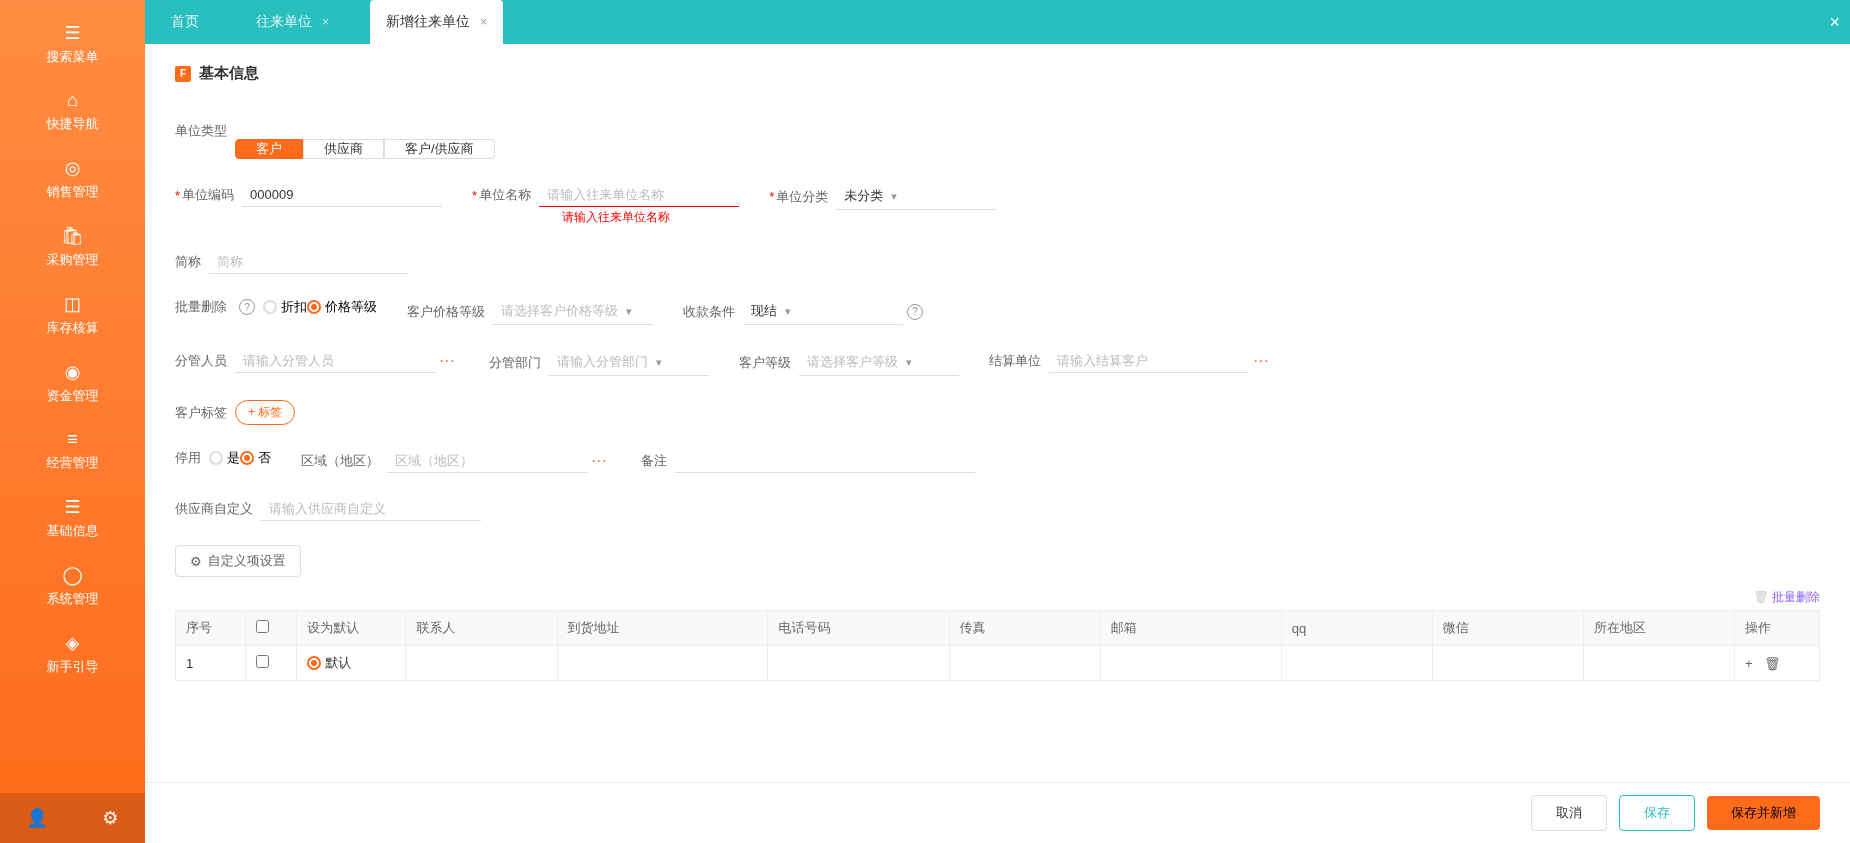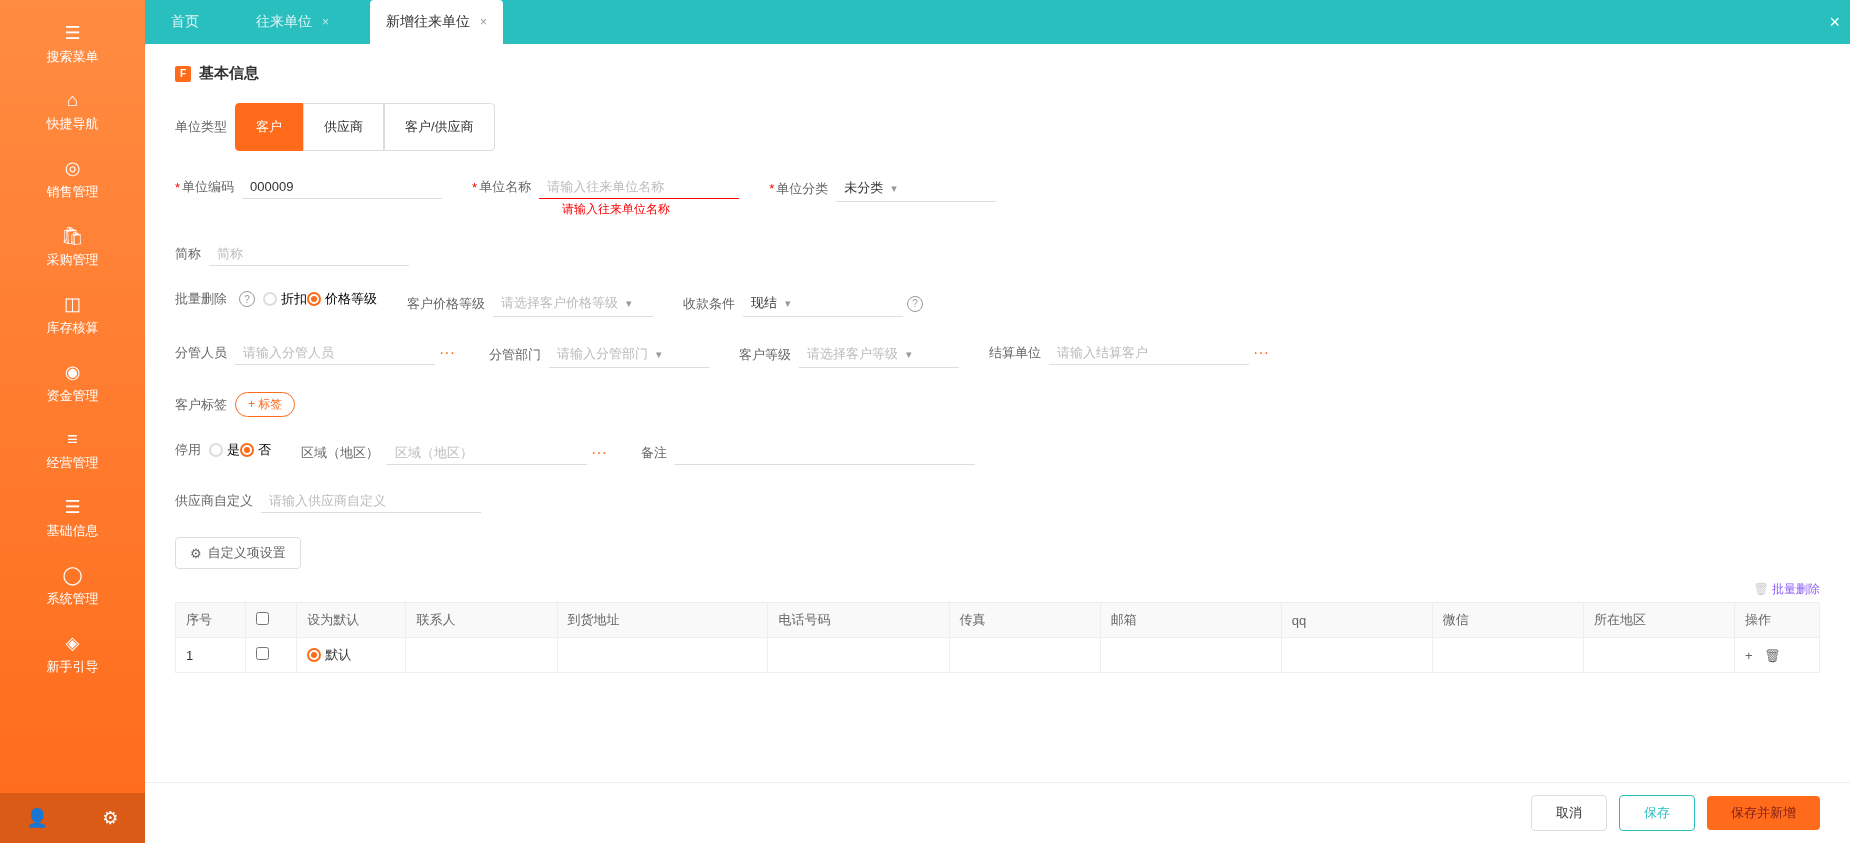--- a/index.html
+++ b/index.html
@@ -170,26 +170,27 @@
       gap: 8px;
       font-size: 13px;
       color: #333;
     }
     .form-select .placeholder { color: #bbb; }
     .chevron { color: #999; font-size: 11px; }
 
     
     .type-buttons { display: flex; gap: 0; }
     .type-btn {
-      padding: 14px 20px;
+      padding: 0 20px;
       border: 1px solid #ddd;
       background: white;
       cursor: pointer;
       font-size: 13px;
       color: #333;
+      margin-top: 36px;
     }
     .type-btn.active {
       background: #ff6b1a;
       color: white;
       border-color: #ff6b1a;
     }
     .type-btn:first-child { border-radius: 4px 0 0 4px; }
     .type-btn:last-child { border-radius: 0 4px 4px 0; }
 
     
@@ -265,21 +266,21 @@
       border: 1px solid #2abfbf;
       background: white;
       color: #2abfbf;
       border-radius: 4px;
       cursor: pointer;
       font-size: 13px;
     }
     .btn-save-new {
       padding: 8px 24px;
       background: #ff6b1a;
-      color: #7f1d1d;
+      color: #000000;
       border: none;
       border-radius: 4px;
       cursor: pointer;
       font-size: 13px;
     }
 
     
     .custom-settings-btn {
       display: flex;
       align-items: center;

